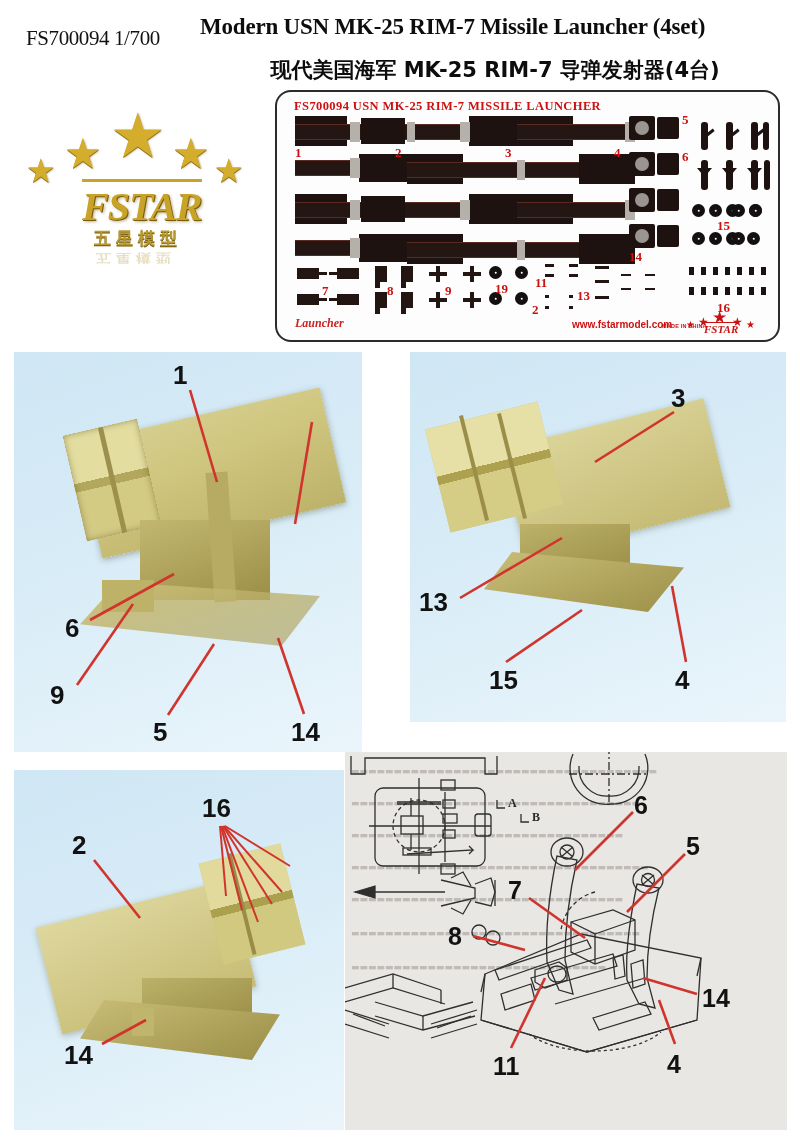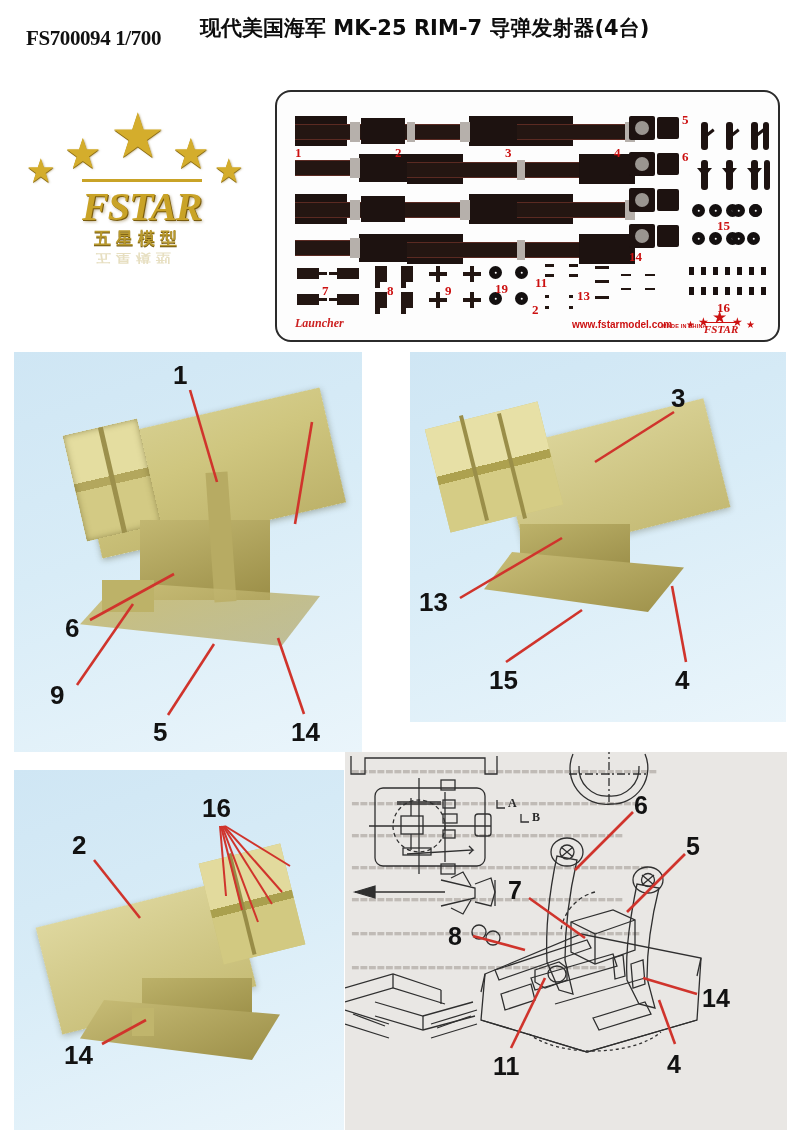--- a/index.html
+++ b/index.html
@@ -15,38 +15,39 @@
     overflow: hidden;
   }
 
   
   #header {
     position: absolute; left: 0; top: 0; width: 800px; height: 88px;
   }
   #header-code {
     position: absolute; left: 26px; top: 26px;
     font-family: "Liberation Serif", serif;
-    font-weight: bold; font-size: 21px; color: #111;
+    font-weight: normal; font-size: 21px; color: #111;
     letter-spacing: -0.4px;
   }
   #header-titles {
     position: absolute; left: 200px; top: 14px; width: 590px;
     text-align: left;
   }
   #title-en {
     font-family: "Liberation Serif", serif;
     font-weight: bold; font-size: 23px; color: #0d0d0d;
     letter-spacing: -0.2px; white-space: nowrap;
     line-height: 1.12;
   }
   #title-cn {
     font-family: "DejaVu Sans", sans-serif;
     font-weight: bold; font-size: 21px; color: #0d0d0d;
-    letter-spacing: 0px; white-space: nowrap; margin-top: 2px;
+    letter-spacing: 0px; white-space: nowrap; margin-top: 18px;
     line-height: 1.15;
+    text-align: center;
   }
 
   
   #logo-block {
     position: absolute; left: 14px; top: 105px; width: 250px; height: 150px;
   }
   .star {
     position: absolute;
     color: #d4ad2c;
     line-height: 1;
@@ -199,36 +200,38 @@
     position: absolute; font-family: "Liberation Serif", serif;
     font-weight: bold; font-size: 12px; color: #2a2a2a;
   }
 </style>
 </head>
 <body>
 
 <div id="header">
   <div id="header-code">FS700094 1/700</div>
   <div id="header-titles">
+    <div id="title-en">Modern USN MK-25 RIM-7 Missile Launcher (4set)</div>
     <div id="title-cn">现代美国海军 MK-25 RIM-7 导弹发射器(4台)</div>
   </div>
 </div>
 
 <div id="logo-block">
   <span class="star" id="star-l2">★</span>
   <span class="star" id="star-l1">★</span>
   <span class="star" id="star-c">★</span>
   <span class="star" id="star-r1">★</span>
   <span class="star" id="star-r2">★</span>
   <div id="logo-word">FSTAR</div>
   <div id="logo-sub">五星模型</div>
   <div id="logo-reflect">五星模型</div>
 </div>
 
 <div id="fret">
+  <div id="fret-title">FS700094 USN MK-25 RIM-7 MISSILE LAUNCHER</div>
 
   <div class="launcher-grp" style="left:18px;  top:24px;">
     <div class="rail-blk" style="left:0px;  top:0px;  width:52px; height:30px;"></div>
     <div class="rail" style="left:0px;  top:8px;  width:118px;height:16px;"></div>
     <div class="rail-blk" style="left:66px; top:2px;  width:44px; height:26px;"></div>
     <div class="tiny-sq" style="left:112px;top:6px;  width:7px;  height:20px; background:#b6b0ab;"></div>
     <div class="tiny-sq" style="left:55px; top:6px;  width:10px; height:20px; background:#b6b0ab;"></div>
   </div>
   <div class="launcher-grp" style="left:18px;  top:62px;">
     <div class="rail" style="left:0px;  top:6px;  width:118px;height:16px;"></div>

